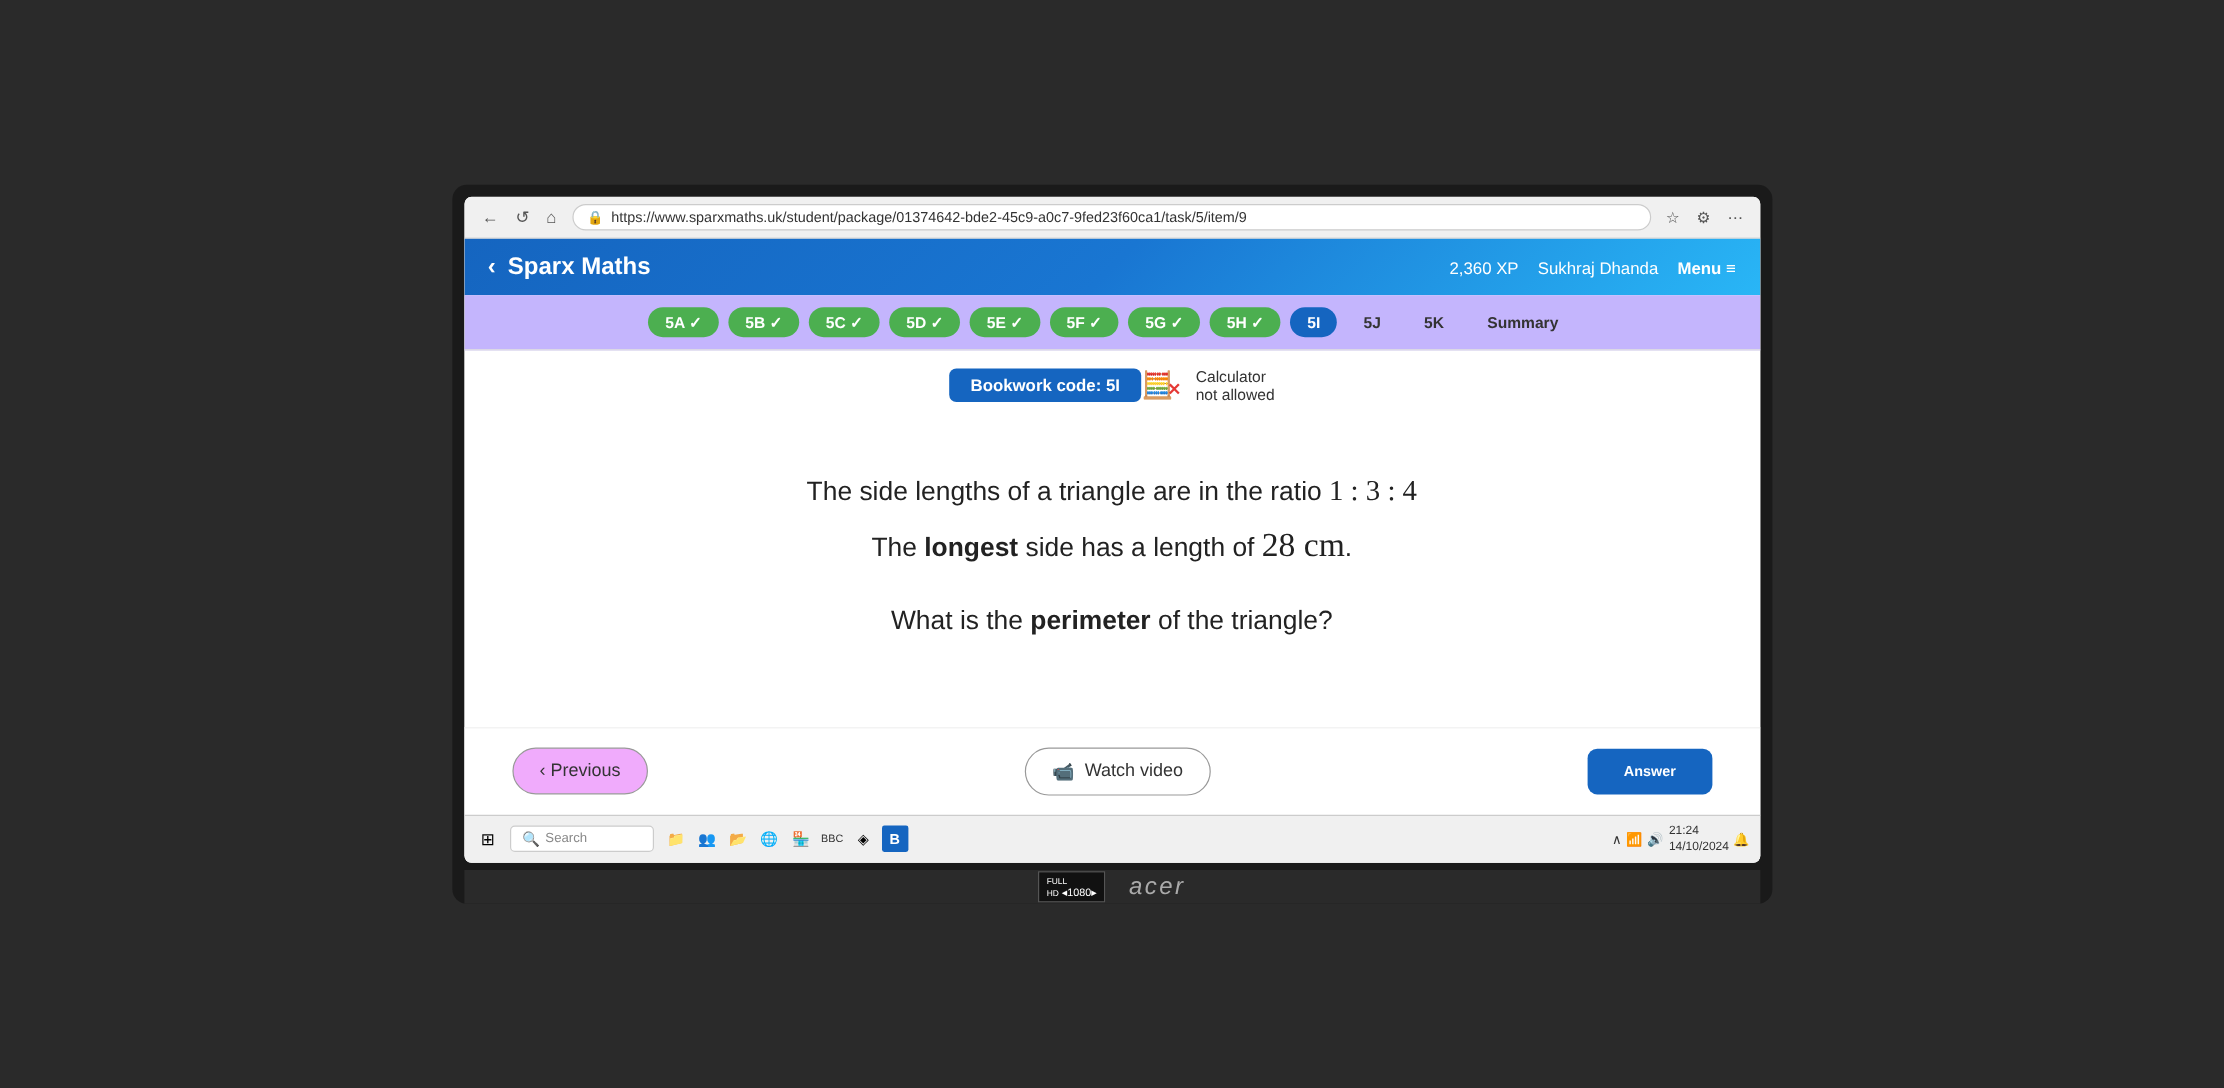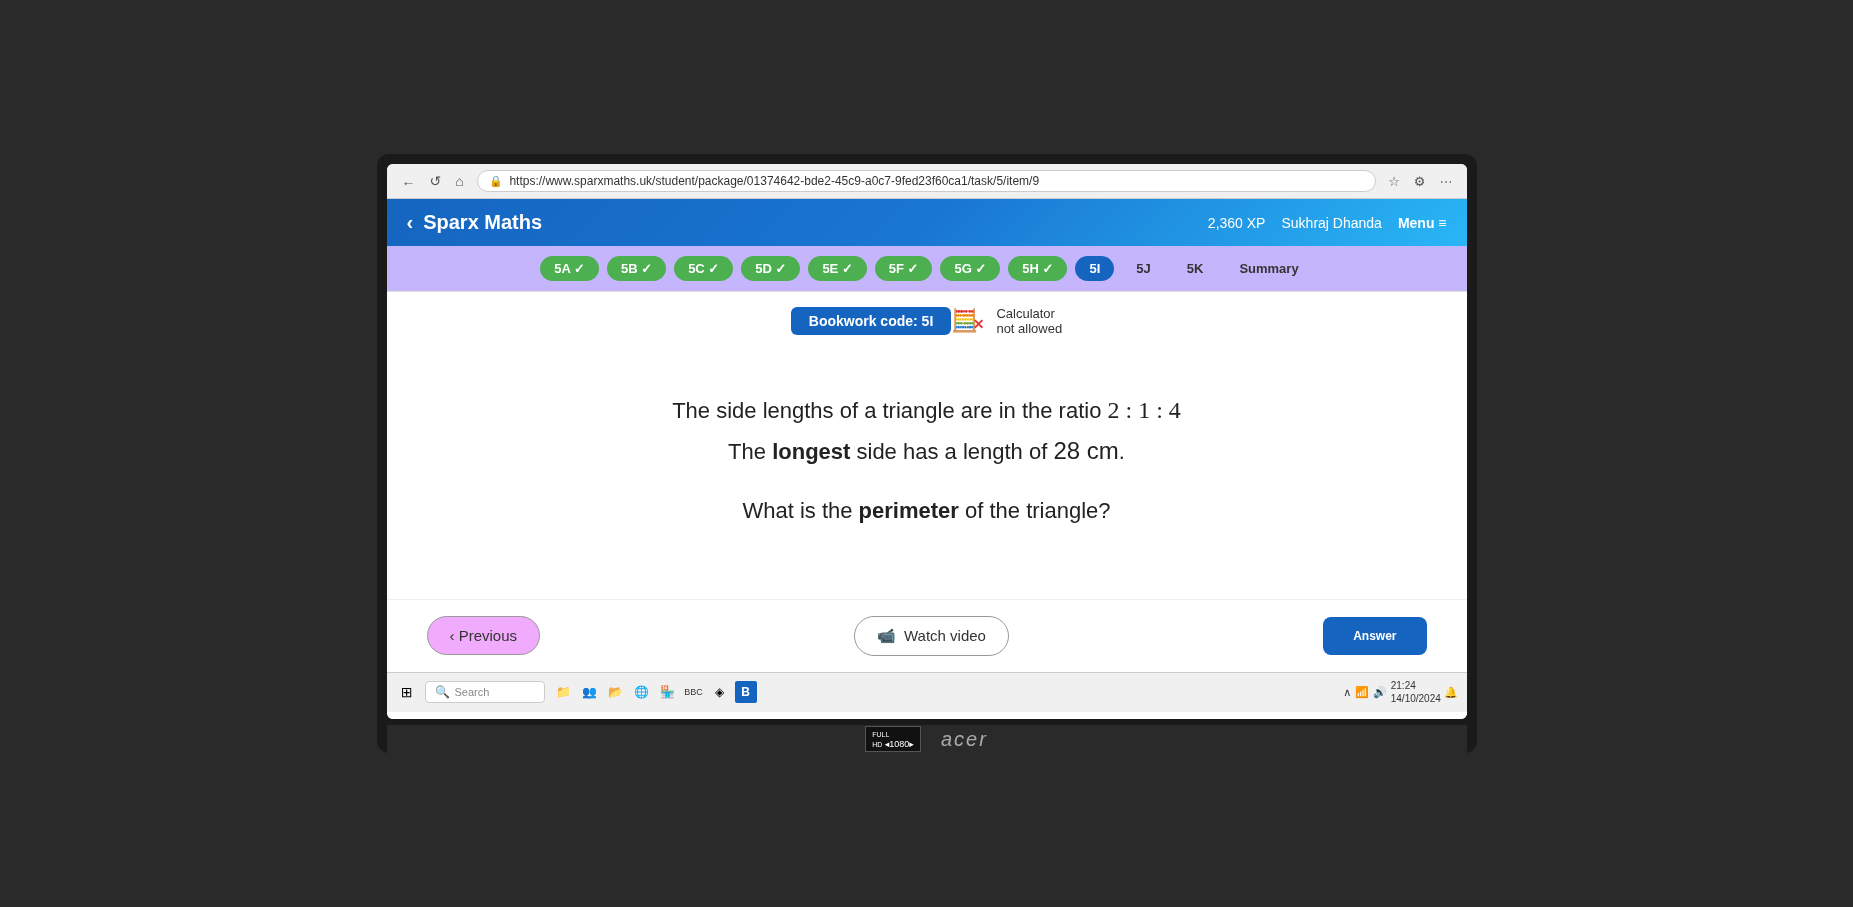--- a/index.html
+++ b/index.html
@@ -452,24 +452,24 @@
           <div>
             <div>Calculator</div>
             <div>not allowed</div>
           </div>
         </div>
       </div>
 
       <div class="question-area">
         <div class="question-text">
           <div>
-            <span>The side lengths of a triangle are in the ratio </span><span style="font-family:'Times New Roman',Times,serif;font-size:24px;">2 : 1 : 4</span>
+            <span>The side lengths of a triangle are in the ratio </span><span style="font-family:'Times New Roman',Times,serif;font-size:24px;">1 : 3 : 4</span>
           </div>
           <div>
-            <span>The </span><strong>longest</strong><span> side has a length of </span><span style="font-family:Liberation Sans, sans-serif;font-size:24px;">28 cm</span><span>.</span>
+            <span>The </span><strong>longest</strong><span> side has a length of </span><span style="font-family:Liberation Serif, serif;font-size:28px;">28 cm</span><span>.</span>
           </div>
           <div style="margin-top:20px;">
             <span>What is the </span><strong>perimeter</strong><span> of the triangle?</span>
           </div>
         </div>
       </div>
 
       <div class="bottom-bar">
         <button class="prev-btn">‹ Previous</button>
         <button class="watch-video-btn">

